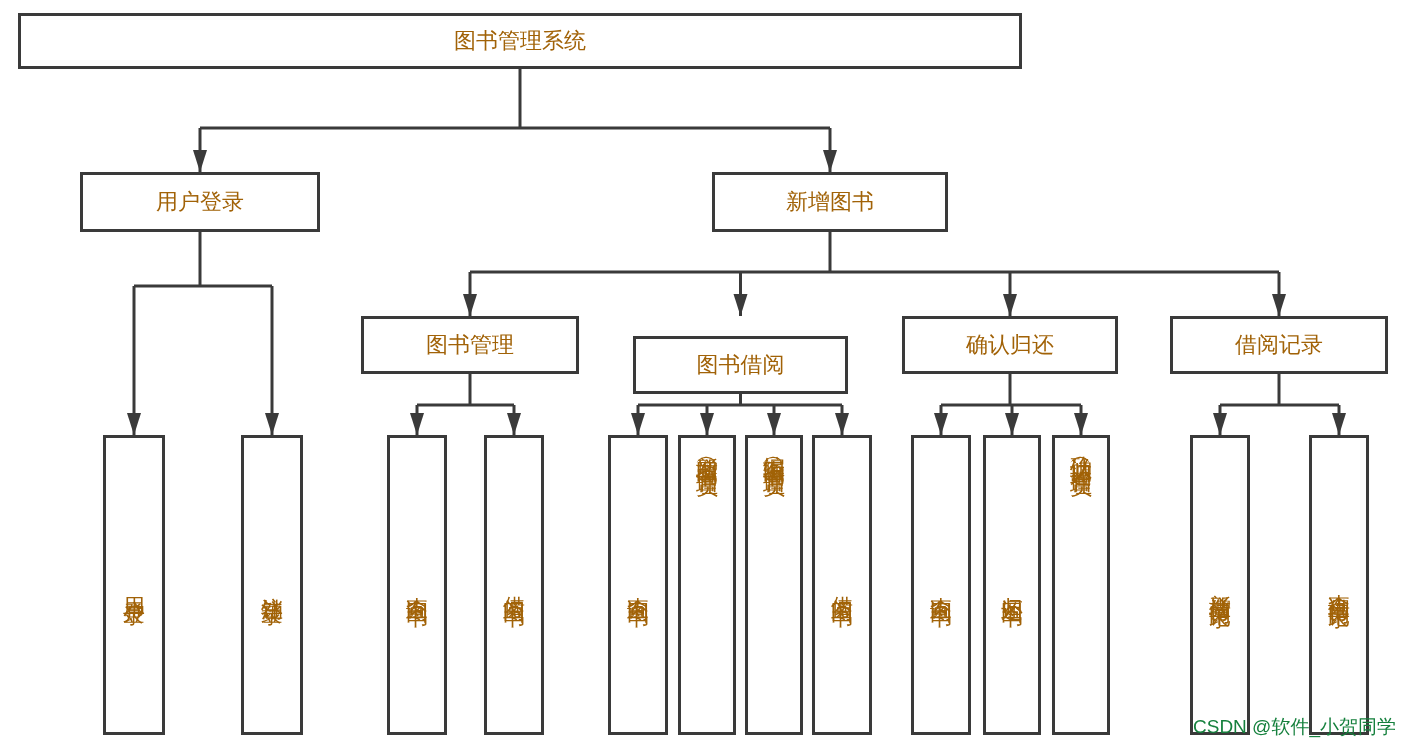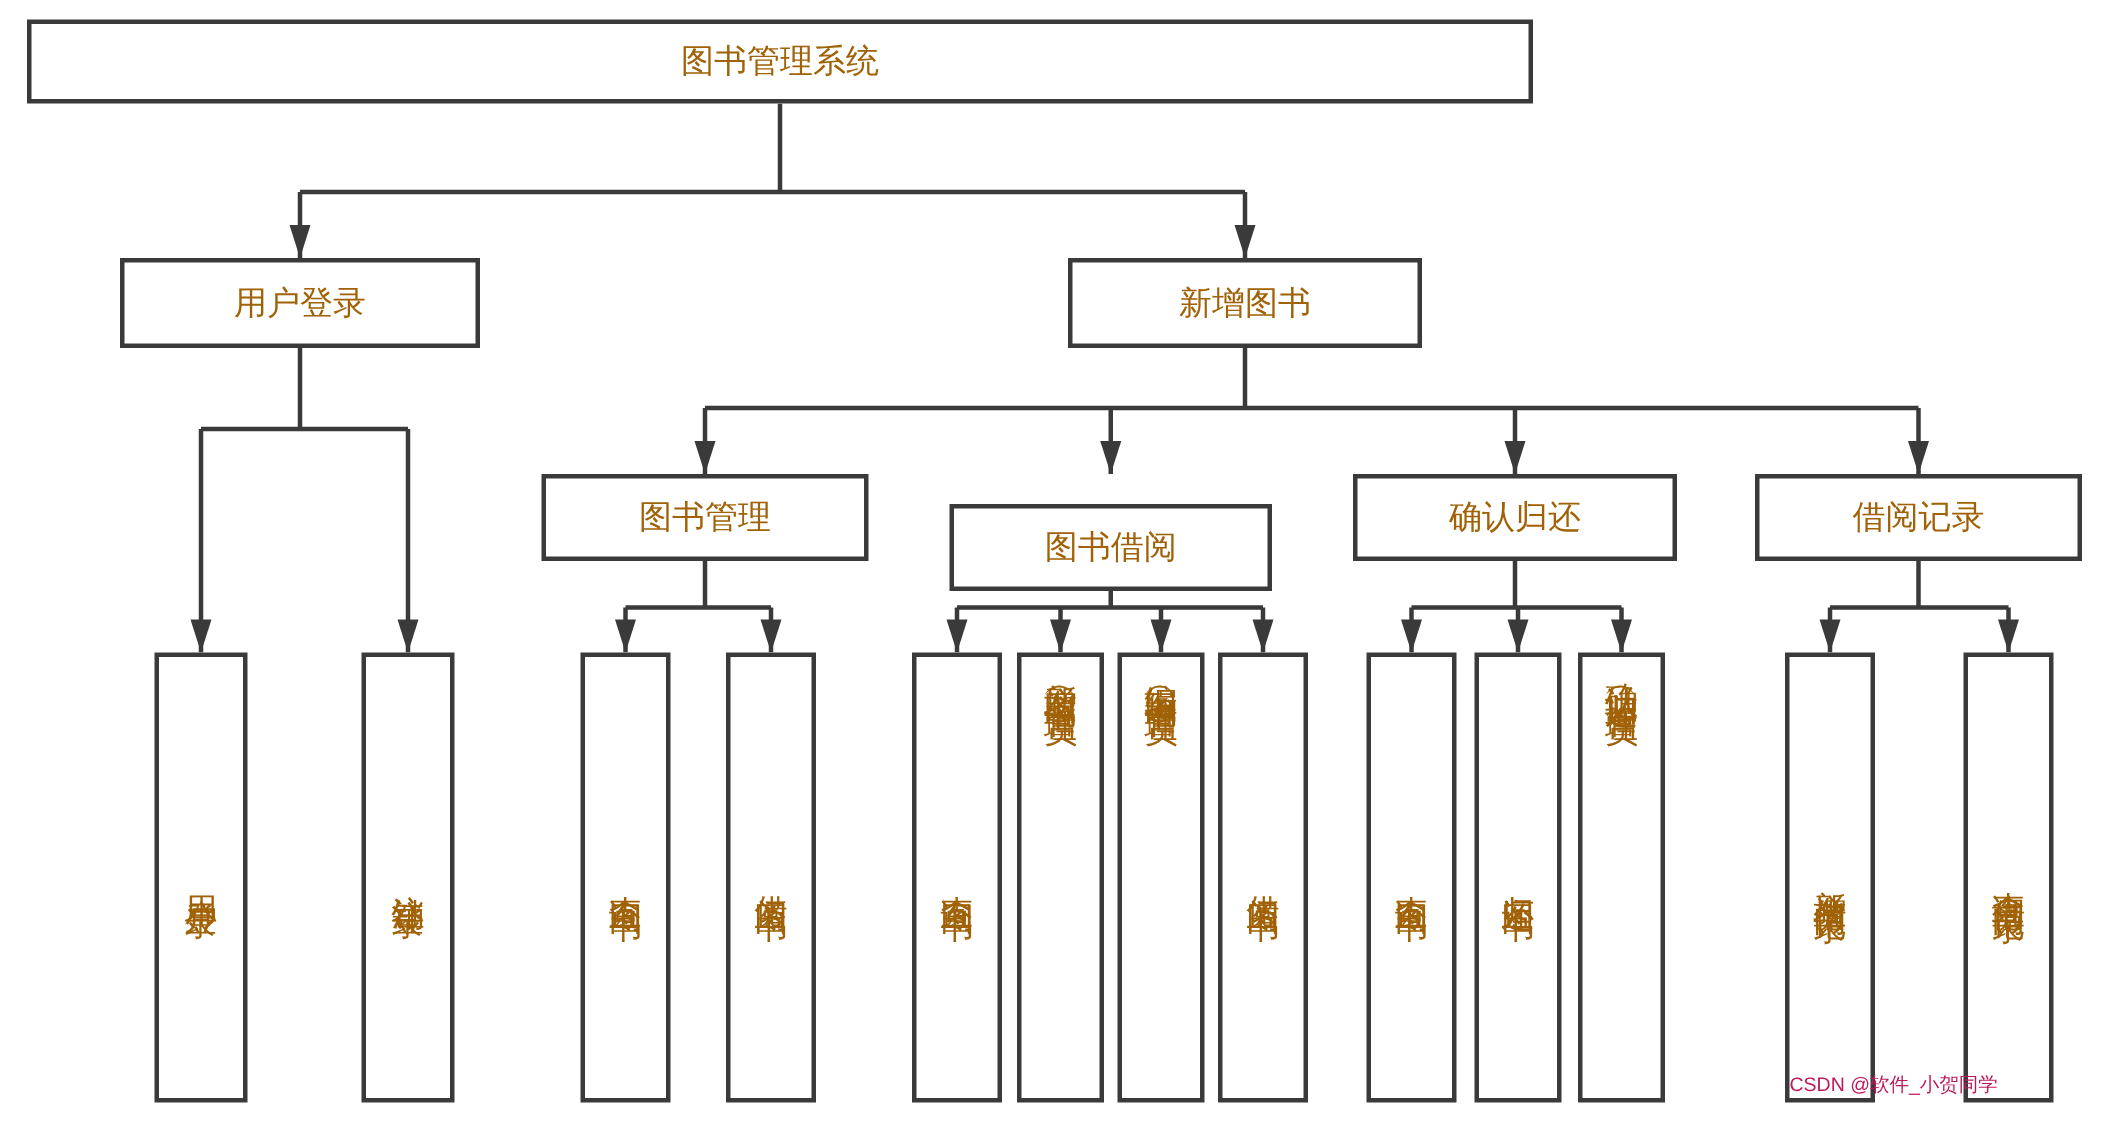--- a/index.html
+++ b/index.html
@@ -54,22 +54,22 @@
     line-height: 1.0;
     letter-spacing: 3px;
     white-space: nowrap;
     font-size: 22px;
   }
   .node-box.vcenter {
     align-items: center;
   }
   .watermark {
     position: absolute;
-    color: #be185d;
-    font-size: 13px;
+    color: #15803d;
+    font-size: 19px;
     white-space: nowrap;
     user-select: none;
   }
 </style>
 </head>
 <body>
 
 <div id="diagram-root">
   <svg class="tree" id="tree-connectors" viewBox="0 0 1405 747" xmlns="http://www.w3.org/2000/svg">
       <line x1="520" y1="69" x2="520" y2="128" stroke="#3a3a3a" stroke-width="3"></line>

